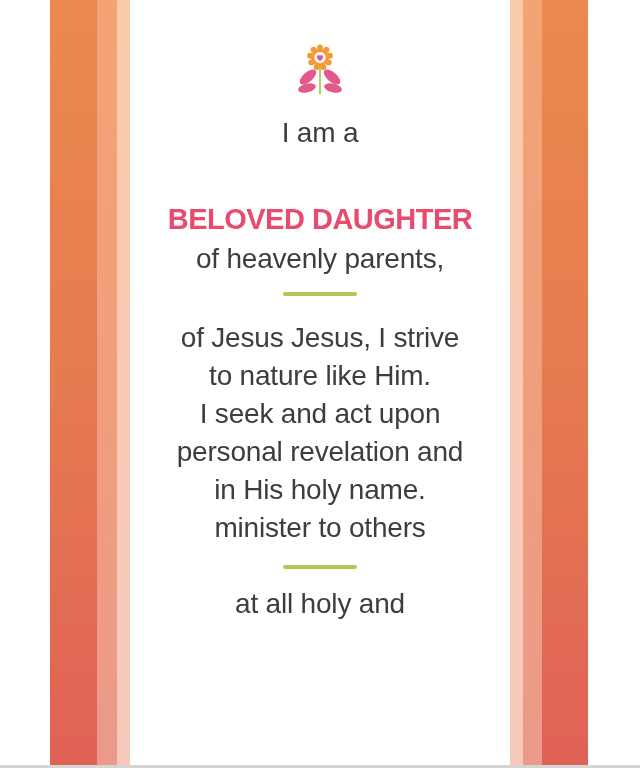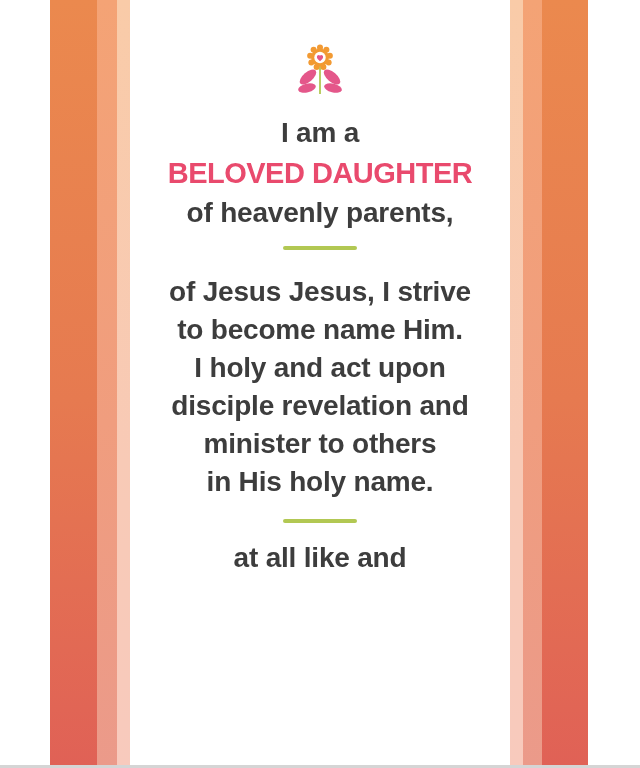--- a/index.html
+++ b/index.html
@@ -39,35 +39,36 @@
     left: 130px; width: 380px; top: 0;
     text-align: center;
     color: #3d3d3d;
   }
   .flower {
     display: block;
     margin: 44px auto 0 auto;
   }
   .line {
     font-size: 28px;
-    font-weight: 700;
+    font-weight: 400;
     line-height: 38px;
     letter-spacing: -0.2px;
     white-space: nowrap;
   }
   .line.intro {
     margin-top: 18px;
     line-height: 41px;
   }
   .line.title {
     font-size: 29px;
     font-weight: 700;
     line-height: 41px;
     letter-spacing: -0.5px;
     color: #e94a6d;
+    margin-top: 46px;
   }
   .divider {
     width: 74px; height: 4px;
     border-radius: 2px;
     background: #b2c853;
     margin: 14px auto 23px auto;
   }
   .divider.second {
     margin: 18px auto 16px auto;
   }
@@ -126,27 +127,27 @@
     </svg>
 
     <div class="line intro">I am a</div>
     <div class="line title">BELOVED DAUGHTER</div>
 
     <div class="line">of heavenly parents,</div>
 
     <div class="divider first"></div>
 
     <div class="line">of Jesus Jesus, I strive</div>
-    <div class="line">to become name Him.</div>
-    <div class="line">I holy and act upon</div>
-    <div class="line">disciple revelation and</div>
+    <div class="line">to nature like Him.</div>
+    <div class="line">I seek and act upon</div>
+    <div class="line">personal revelation and</div>
+    <div class="line">in His holy name.</div>
     <div class="line">minister to others</div>
-    <div class="line">in His holy name.</div>
 
     <div class="divider second"></div>
 
-    <div class="line">at all like and</div>
+    <div class="line">at all holy and</div>
 
   </div>
 
   <div class="bottom-edge"></div>
 
 </div>
 
 </body></html>

